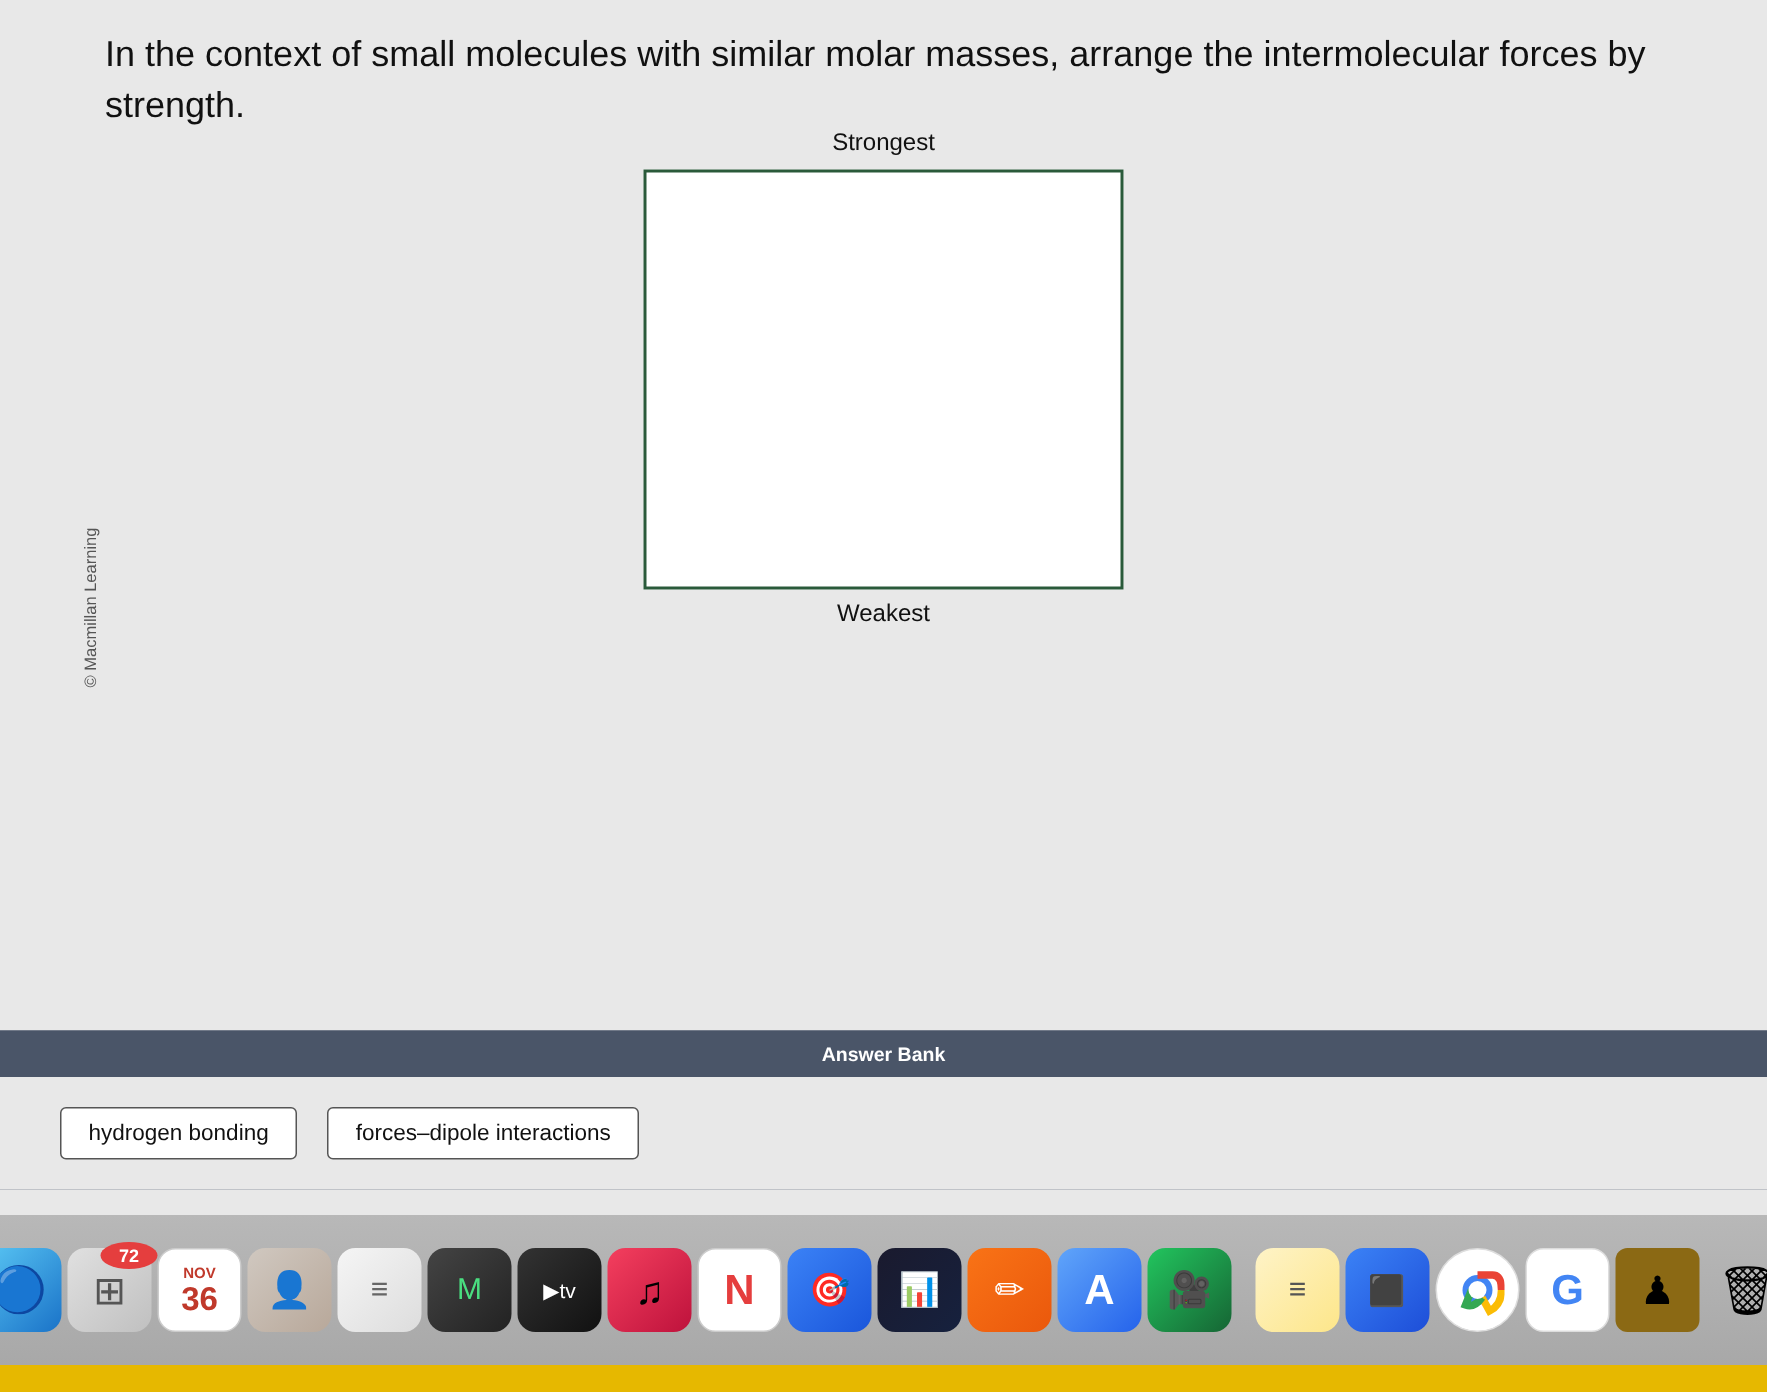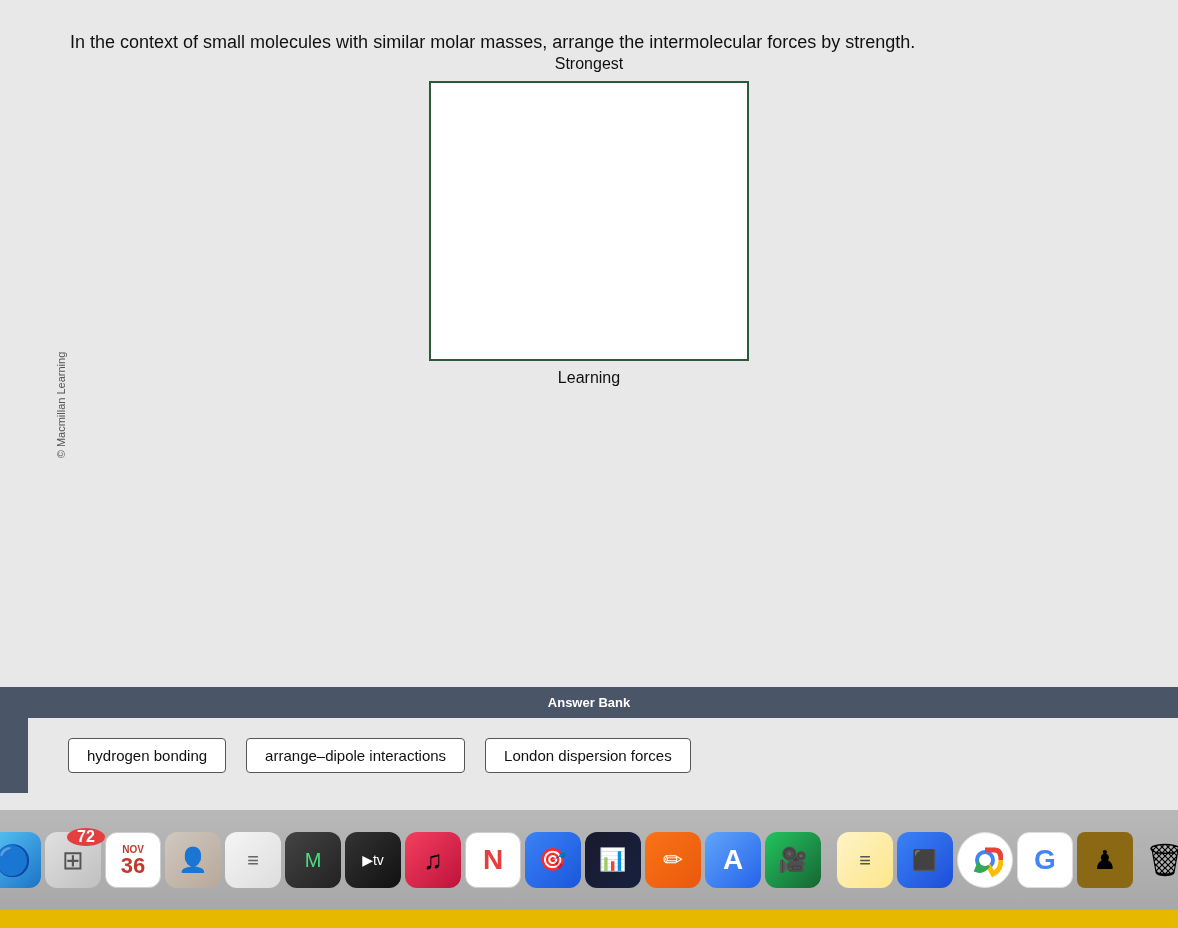--- a/index.html
+++ b/index.html
@@ -29,24 +29,23 @@
       top: 50%;
       transform: translateY(-50%) rotate(-90deg);
       font-size: 11px;
       color: #555;
       white-space: nowrap;
       transform-origin: center center;
     }
 
     
     .question-text {
-      font-size: 18px;
+      font-size: 24px;
       color: #111;
       margin-left: 30px;
-      margin-top: 10px;
       line-height: 1.4;
     }
 
     
     .drag-drop-container {
       display: flex;
       flex-direction: column;
       align-items: center;
     }
 
@@ -89,21 +88,20 @@
       font-weight: 600;
     }
 
     .answer-bank-items {
       background: #e8e8e8;
       display: flex;
       flex-direction: row;
       align-items: center;
       padding: 20px 40px;
       gap: 20px;
-      margin-left: 28px;
     }
 
     .answer-item {
       border: 1.5px solid #555;
       background: #fff;
       border-radius: 4px;
       padding: 8px 18px;
       font-size: 15px;
       color: #111;
       cursor: grab;
@@ -144,21 +142,21 @@
 
     .badge {
       position: absolute;
       top: -4px;
       right: -4px;
       background: #e53e3e;
       color: #fff;
       border-radius: 50%;
       width: 38px;
       height: 18px;
-      font-size: 16px;
+      font-size: 12px;
       display: flex;
       align-items: center;
       justify-content: center;
       font-weight: bold;
     }
 
     .dock-date-num {
       font-size: 22px;
       font-weight: bold;
       color: #c0392b;
@@ -212,29 +210,28 @@
 
   <div class="question-text">In the context of small molecules with similar molar masses, arrange the intermolecular forces by strength.</div>
 
   <div class="drag-drop-container">
 
     <div class="label-strongest">Strongest</div>
 
     <div class="drop-zone">
     </div>
 
-    <div class="label-weakest">Learning</div>
+    <div class="label-weakest">Weakest</div>
   </div>
 
   <div class="answer-bank-section">
     <div class="answer-bank-header">Answer Bank</div>
     <div class="answer-bank-items">
       <div class="answer-item">hydrogen bonding</div>
-      <div class="answer-item">arrange–dipole interactions</div>
-      <div class="answer-item">London dispersion forces</div>
+      <div class="answer-item">forces–dipole interactions</div>
     </div>
   </div>
 </div>
 
 <div class="bottom-bar">
 
   <div class="dock-item finder" style="position:relative;">
     <span style="font-size:30px;">🔵</span>
   </div>
 

